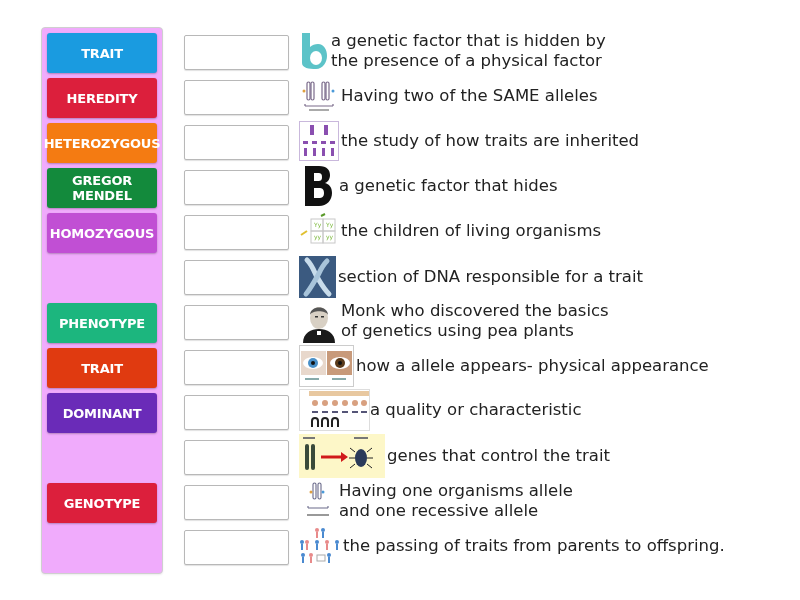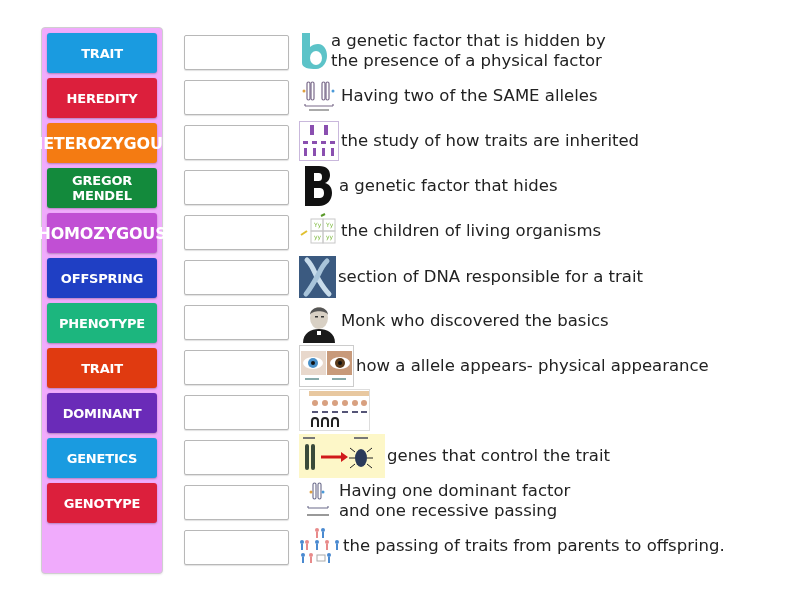--- a/index.html
+++ b/index.html
@@ -13,21 +13,21 @@
     box-shadow:0 1px 2px rgba(0,0,0,0.08);
   }
   .tile {
     position:absolute; left:5px; width:110px; height:40px;
     border-radius:3px; color:#fff; font-weight:bold;
     display:flex; align-items:center; justify-content:center; text-align:center;
     font-size:13px; line-height:15px; letter-spacing:-0.2px;
     box-shadow:0 1px 2px rgba(0,0,0,0.25);
     cursor:grab;
   }
-  .tile.small { font-size:16px;text-align:right; }
+  .tile.small { font-size:13px;text-align:right; }
   .drop {
     position:absolute; left:184px; width:103px; height:33px;
     border:1px solid #b8b8b8; border-radius:2px; background:#fff;
     box-shadow:0 1px 1px rgba(0,0,0,0.12);
   }
   .clue {
     position:absolute; left:299px; display:flex; align-items:center;justify-content:center;
   }
   .thumb {
     flex:0 0 auto; display:flex; align-items:center; justify-content:center;
@@ -39,25 +39,23 @@
 </style>
 </head>
 <body>
 
 <div class="tile-panel">
   <div class="tile" style="top:5px;background:#1a9be0">TRAIT</div>
   <div class="tile" style="top:50px;background:#dc1f3c">HEREDITY</div>
   <div class="tile small" style="top:95px;background:#f47b12">HETEROZYGOUS</div>
   <div class="tile" style="top:140px;background:#138a3c;padding:0 4px;box-sizing:border-box">GREGOR MENDEL</div>
   <div class="tile small" style="top:185px;background:#c14fd4">HOMOZYGOUS</div>
-  <div class="tile" style="top:230px;background:#1f3fc4">OFFSPRING</div>
   <div class="tile" style="top:275px;background:#1cb67e">PHENOTYPE</div>
   <div class="tile" style="top:320px;background:#e03a10">TRAIT</div>
   <div class="tile" style="top:365px;background:#6a2bb8">DOMINANT</div>
-  <div class="tile" style="top:410px;background:#1a9be0">GENETICS</div>
   <div class="tile" style="top:455px;background:#dc1f3c">GENOTYPE</div>
 </div>
 
 <div class="drop" style="top:35px"></div>
 <div class="drop" style="top:80px"></div>
 <div class="drop" style="top:125px"></div>
 <div class="drop" style="top:170px"></div>
 <div class="drop" style="top:215px"></div>
 <div class="drop" style="top:260px"></div>
 <div class="drop" style="top:305px"></div>
@@ -170,20 +168,21 @@
       <path d="M4 44 C4 34 12 30 20 30 C28 30 36 34 36 44z" fill="#1a1a1a"></path>
       <ellipse cx="20" cy="19" rx="9" ry="11" fill="#d8d0c4"></ellipse>
       <path d="M11 16 C11 6 29 6 29 16 C27 11 13 11 11 16z" fill="#555"></path>
       <rect x="16" y="17" width="3" height="1.5" fill="#333"></rect>
         <rect x="22" y="17" width="3" height="1.5" fill="#333"></rect>
       <rect x="18" y="32" width="4" height="4" fill="#fff"></rect>
     </svg>
   </div>
   <div>
     <div class="clue-text">Monk who discovered the basics</div>
+    <div class="clue-text">of genetics using pea plants</div>
   </div>
 </div>
 
 <div class="clue" style="top:345px;height:42px">
   <div class="thumb" style="width:55px;height:42px">
     <svg width="55" height="42" viewBox="0 0 55 42">
       <rect x="0.5" y="0.5" width="54" height="41" fill="#fff" stroke="#ccc"></rect>
       <rect x="2" y="6" width="25" height="24" fill="#e8d8cc"></rect>
         <rect x="28" y="6" width="25" height="24" fill="#c89a7a"></rect>
       <ellipse cx="14" cy="18" rx="10" ry="6" fill="#fff"></ellipse>
@@ -220,20 +219,21 @@
           <rect x="53" y="22" width="6" height="2"></rect>
           <rect x="62" y="22" width="6" height="2"></rect>
         </g>
       <g fill="none" stroke="#222" stroke-width="2">
           <path d="M13 38 v-6 a3 3 0 0 1 6 0 v6"></path>
           <path d="M23 38 v-6 a3 3 0 0 1 6 0 v6"></path>
           <path d="M33 38 v-6 a3 3 0 0 1 6 0 v6"></path>
         </g>
     </svg>
   </div>
+  <div class="clue-text" style="margin-left:-3px">a quality or characteristic</div>
 </div>
 
 <div class="clue" style="top:434px;height:44px">
   <div class="thumb" style="width:86px;height:44px;justify-content:flex-start">
     <svg width="86" height="44" viewBox="0 0 86 44">
       <rect width="86" height="44" fill="#fdf7c8"></rect>
       <g fill="#3a4a3a">
           <rect x="6" y="10" width="4" height="26" rx="2"></rect>
           <rect x="12" y="10" width="4" height="26" rx="2"></rect>
         </g>
@@ -257,22 +257,22 @@
           <rect x="14" y="3" width="3" height="16" rx="1.5"></rect>
           <rect x="19" y="3" width="3" height="16" rx="1.5"></rect>
           <path d="M9 28 h20 M9 26 v2 M29 26 v2"></path>
         </g>
       <circle cx="12" cy="12" r="1.5" fill="#e0a040"></circle>
         <circle cx="24" cy="12" r="1.5" fill="#4a9ad8"></circle>
       <rect x="8" y="34" width="22" height="2" fill="#999"></rect>
     </svg>
   </div>
   <div>
-    <div class="clue-text">Having one dominant factor</div>
-    <div class="clue-text">and one recessive passing</div>
+    <div class="clue-text">Having one organisms allele</div>
+    <div class="clue-text">and one recessive allele</div>
   </div>
 </div>
 
 <div class="clue" style="top:526px;height:40px">
   <div class="thumb" style="width:42px;height:40px">
     <svg width="42" height="40" viewBox="0 0 42 40">
       <g fill="#e88a8a">
           <circle cx="18" cy="4" r="2"></circle>
           <rect x="17" y="6" width="2" height="6"></rect>
           <circle cx="8" cy="16" r="2"></circle>

